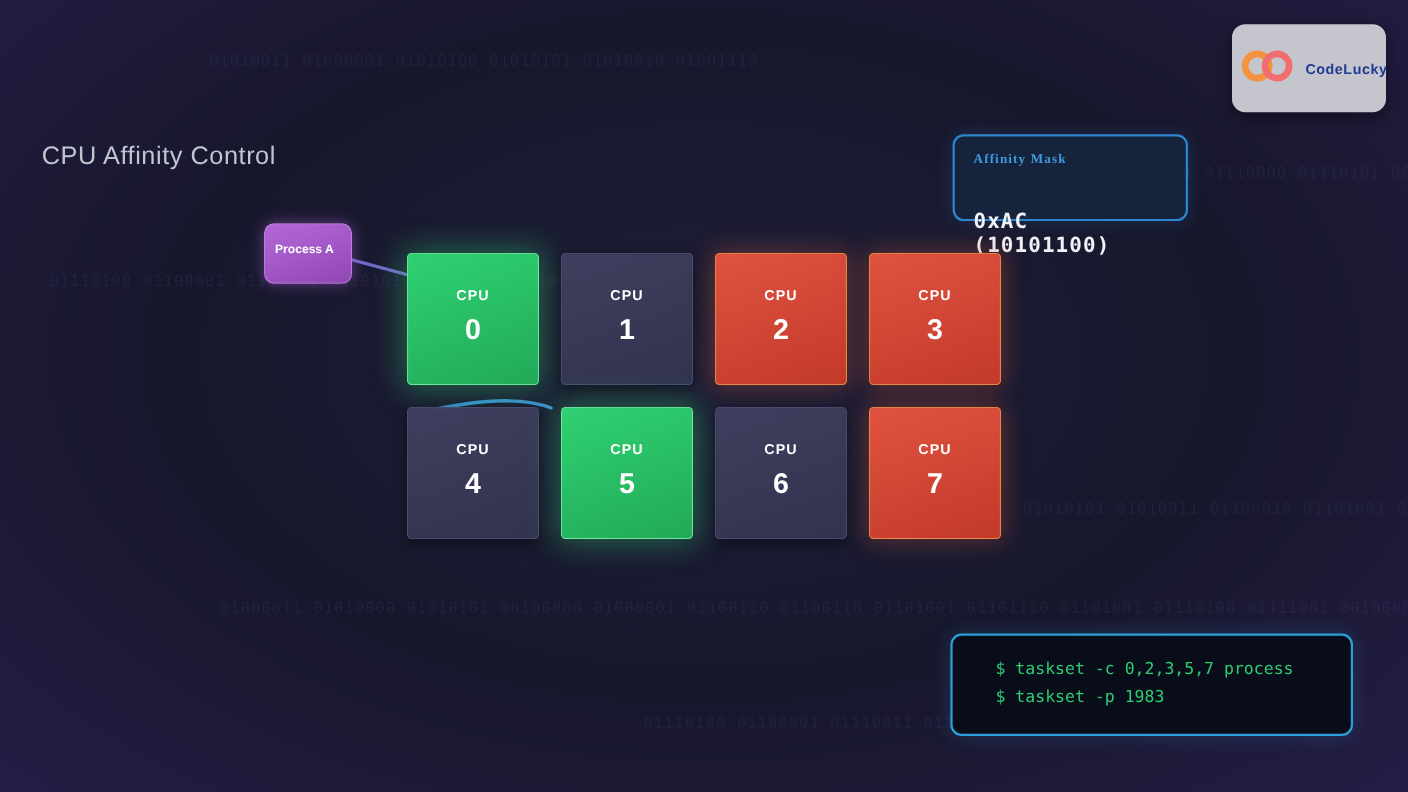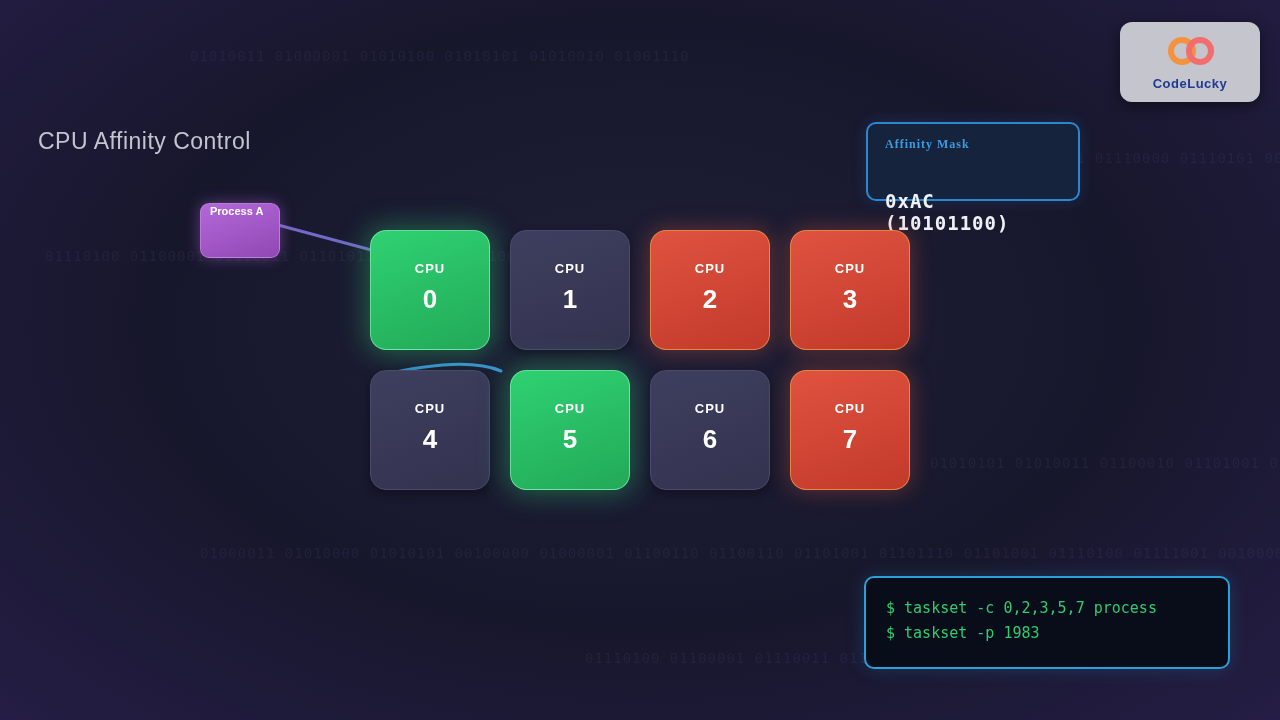--- a/index.html
+++ b/index.html
@@ -27,21 +27,21 @@
     -webkit-background-clip:text; background-clip:text; color:transparent;
   }
   .subtitle{
     position:absolute; left:38px; top:128px;
     font-size:23px; font-weight:300; color:#c2c5cf; letter-spacing:0.5px;
   }
   
   .logo{
     position:absolute; left:1120px; top:22px; width:140px; height:80px;
     background:#c5c5ce; border-radius:12px;
-    display:flex; flex-direction:column; align-items:center; justify-content:center;
+    display:flex; flex-direction:row; align-items:center; justify-content:center;
     gap:4px; box-shadow:0 4px 14px rgba(0,0,0,0.45);
   }
   .logo-text{
     font-size:13px; font-weight:700; color:#1f3a8f; letter-spacing:0.5px;
   }
   
   .affinity{
     position:absolute; left:866px; top:122px; width:214px; height:79px;
     background:#16233d; border:2px solid #2e86d0; border-radius:10px;
     padding:13px 17px; box-shadow:0 0 16px rgba(46,134,208,0.2);
@@ -52,21 +52,21 @@
     margin-bottom:8px;
   }
   .affinity-value{
     font-family:"DejaVu Sans Mono", monospace;
     font-size:19px; font-weight:700; color:#eef1f6; letter-spacing:1px;margin-top:38px;
   }
   
   .connectors{ position:absolute; left:0; top:0; z-index:1; pointer-events:none; }
   
   .cpu{
-    position:absolute; width:120px; height:120px; border-radius:16px;
+    position:absolute; width:120px; height:120px; border-radius:4px;
     display:flex; flex-direction:column; align-items:center;
     padding-top:30px; gap:8px; z-index:2;
   }
   .cpu-label{ font-size:13px; font-weight:700; color:#fff; letter-spacing:1px; }
   .cpu-number{ font-size:26px; font-weight:700; color:#fff; }
   .cpu.green{
     background:linear-gradient(160deg,#2fd172,#22a958);
     border:1px solid rgba(140,245,185,0.65);
     box-shadow:0 0 28px 4px rgba(46,204,113,0.40);
   }
@@ -87,35 +87,35 @@
   .cpu4{ left:370px; top:370px; }
   .cpu5{ left:510px; top:370px; }
   .cpu6{ left:650px; top:370px; }
   .cpu7{ left:790px; top:370px; }
   
   .process{
     position:absolute; border-radius:9px;
     background:linear-gradient(160deg,#b468d8,#9048b4);
     border:1px solid rgba(200,140,230,0.7);
     box-shadow:0 0 14px rgba(165,95,205,0.5);
-    padding:0 9px; color:#fff; font-size:11px; font-weight:700;
-    line-height:14px; z-index:3;
+    padding:16px 9px; color:#fff; font-size:11px; font-weight:700;
+    line-height:14px; z-index:3;margin-left:40px;
   }
   .process-a{ left:200px; top:203px; width:80px; height:55px; }
   .process-b{ left:300px; top:354px; width:80px; height:54px; }
   .process-c{ left:908px; top:284px; width:72px; height:53px; z-index:1; }
   
   .terminal{
     position:absolute; left:864px; top:576px; width:366px; height:93px;
     background:#090d1a; border:2px solid #2a9fd8; border-radius:10px;
     padding:18px 20px; box-shadow:0 0 18px rgba(42,159,216,0.22);
   }
   .terminal-line{
     font-family:"DejaVu Sans Mono", monospace;
-    font-size:15px; color:#2ecc71; line-height:25px; white-space:pre;
+    font-size:15px; color:#2ecc71; line-height:25px; white-space:pre;margin-left:19px;
   }
 </style>
 </head>
 <body>
 
 <div class="stage">
 
   <div class="bin" style="left:190px; top:48px;">01010011 01000001 01010100 01010101 01010010 01001110</div>
   <div class="bin" style="left:45px;  top:248px;">01110100 01100001 01110011 01101011 01110011 01100101 01110100</div>
   <div class="bin" style="left:1010px;top:150px;">01100011 01110000 01110101 00110000</div>

